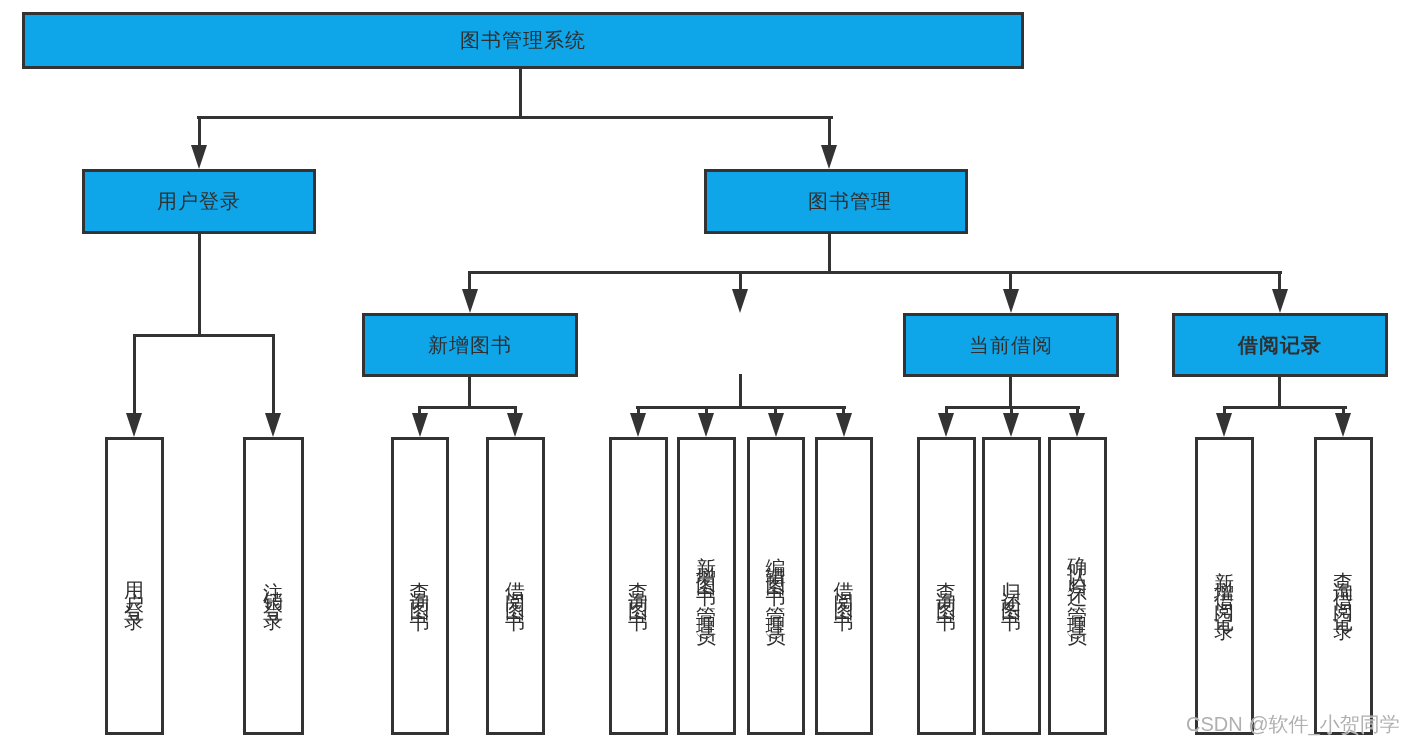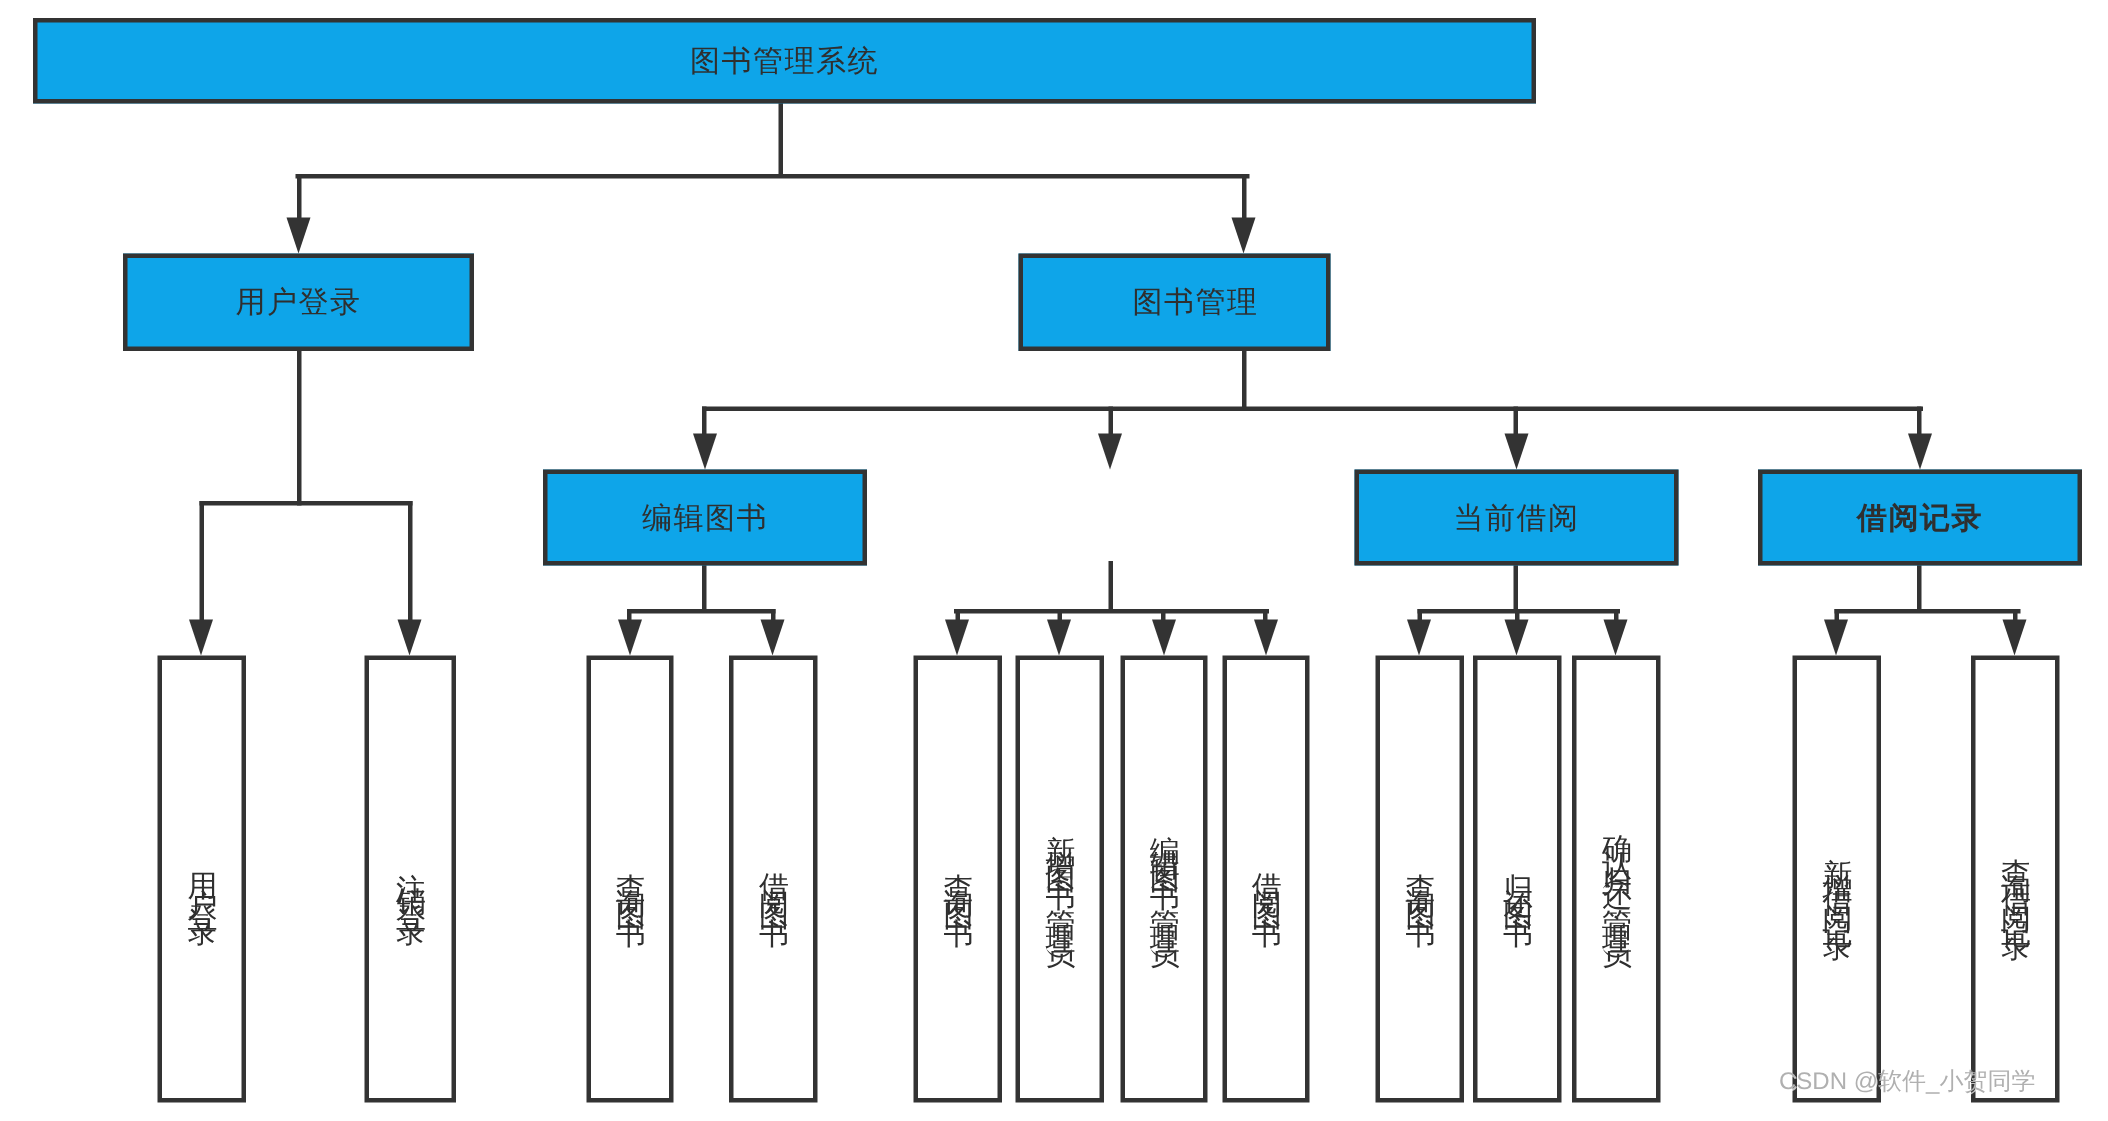--- a/index.html
+++ b/index.html
@@ -60,21 +60,21 @@
     text-orientation: mixed;
     font-size: 20px;
     line-height: 1;
     letter-spacing: 10px;
     color: #2f2f2f;
   }
   #watermark {
     position: absolute;
     left: 1186px;
     top: 711px;
-    font-size: 16px;
+    font-size: 20px;
     color: #b0b0b0;
     white-space: nowrap;
     z-index: 3;
     text-shadow: 1px 1px 0 rgba(255,255,255,0.7);
   }
 </style>
 </head>
 <body>
 
 <div id="canvas">
@@ -138,26 +138,26 @@
   <div class="line" style="left:1342px; top:406px; width:3px; height:9px;"></div>
   <div class="arrow" style="left:1335px; top:413px;"></div>
 
   <div class="hbox" style="left:22px; top:12px; width:1002px; height:57px;">
     <span class="lbl">图书管理系统</span>
   </div>
 
   <div class="hbox" style="left:82px; top:169px; width:234px; height:65px;">
     <span class="lbl">用户登录</span>
   </div>
-  <div class="hbox" style="left:679px; top:169px; width:208px; height:65px;padding-left:28px;">
+  <div class="hbox" style="left:704px; top:169px; width:264px; height:65px;padding-left:28px;">
     <span class="lbl">图书管理</span>
   </div>
 
   <div class="hbox" style="left:362px; top:313px; width:216px; height:64px;">
-    <span class="lbl">编辑图书</span>
+    <span class="lbl">新增图书</span>
   </div>
   <div class="hbox" style="left:903px; top:313px; width:216px; height:64px;">
     <span class="lbl">当前借阅</span>
   </div>
   <div class="hbox" style="left:1172px; top:313px; width:216px; height:64px;font-weight:bold;">
     <span class="lbl">借阅记录</span>
   </div>
 
   <div class="vbox" style="left:105px; top:437px; width:59px; height:298px;">
     <span class="vlbl">用户登录</span>

